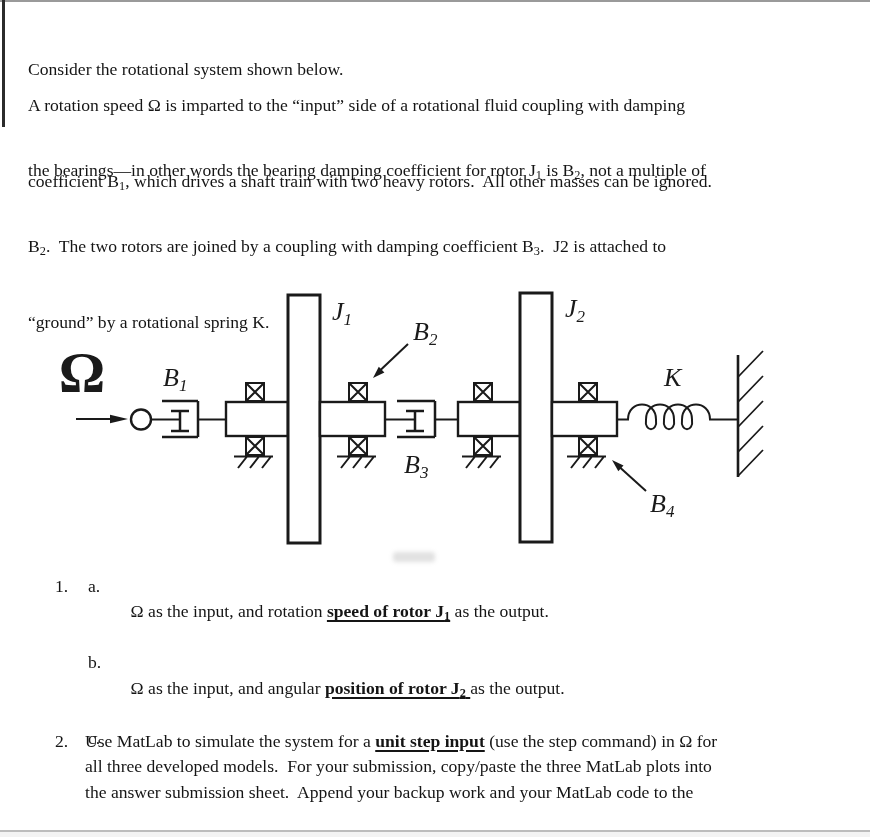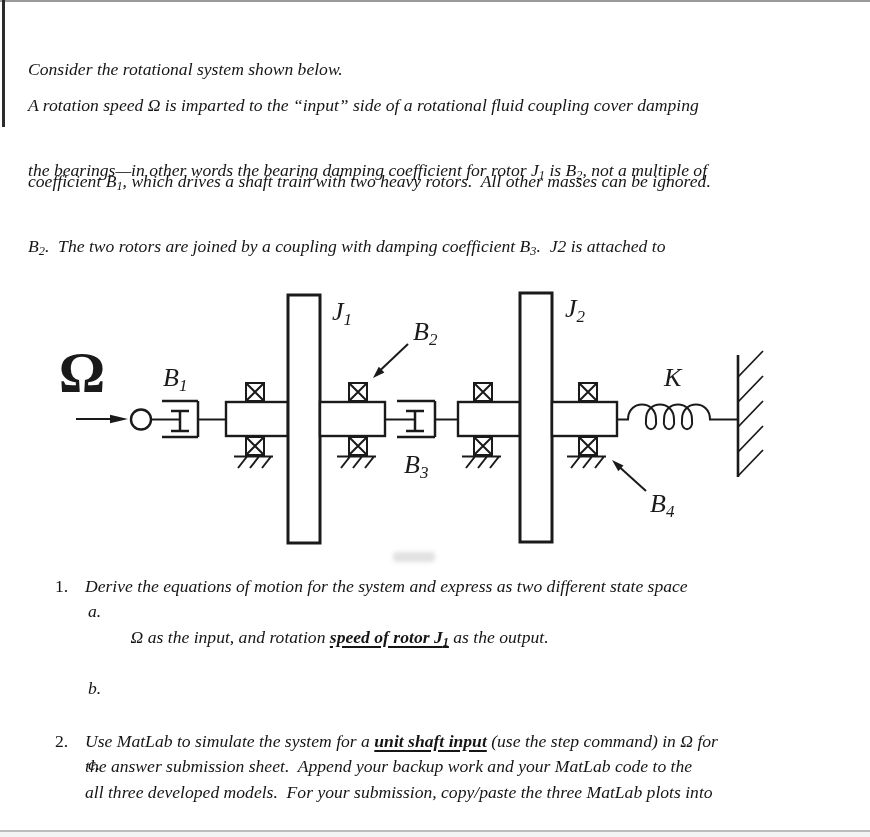--- a/index.html
+++ b/index.html
@@ -4,21 +4,21 @@
 <style>
   :root{ --ink:#1a1a1a; }
   html,body{margin:0;padding:0;}
   body{
     width:870px;height:837px;position:relative;background:#ffffff;overflow:hidden;
     font-family:"Liberation Serif","DejaVu Serif",serif;
     font-size:17.6px;line-height:25.4px;color:#151515;
   }
   .abs{position:absolute;}
   .para{white-space:pre;}
-  .line{white-space:pre;font-style:italic;}
+  .line{white-space:pre;}
   .b{font-weight:700;text-align:center;}
   .u{text-decoration:underline;text-decoration-thickness:1.7px;text-underline-offset:3px;}
   sub{font-size:70%;vertical-align:-0.22em;line-height:0;}
   .num{position:absolute;}
   .subline{position:relative;padding-left:28px;}
   .sublabel{position:absolute;left:3px;top:0;}
   
   .edge-top{left:0;top:0;width:870px;height:1.5px;background:#9a9a9a;}
   .edge-left{left:2px;top:0;width:2.5px;height:127px;background:#2b2b2b;}
   .edge-bottom-line{left:0;top:830px;width:870px;height:1.5px;background:#bcbcbc;}
@@ -37,27 +37,28 @@
 <div class="abs edge-left"></div>
 <div class="abs edge-bottom-line"></div>
 <div class="abs edge-bottom-strip"></div>
 <div class="abs faint-smudge"></div>
 
 <div class="abs para" style="left:28px;top:6px;">
   <div class="line"><span>Consider the rotational system shown below.</span></div>
 </div>
 
 <div class="abs para" style="left:28px;top:42px;">
-  <div class="line"><span>A rotation speed Ω is imparted to the “input” side of a rotational fluid coupling cover damping</span></div>
+  <div class="line"><span>A rotation speed Ω is imparted to the “input” side of a rotational fluid coupling with damping</span></div>
   <div class="line"><span>coefficient B</span><sub>1</sub><span>, which drives a shaft train with two heavy rotors.&nbsp; All other masses can be ignored.</span></div>
 </div>
 
 <div class="abs para" style="left:28px;top:107px;">
   <div class="line"><span>the bearings—in other words the bearing damping coefficient for rotor J</span><sub>1</sub><span> is B</span><sub>2</sub><span>, not a multiple of</span></div>
   <div class="line"><span>B</span><sub>2</sub><span>.&nbsp; The two rotors are joined by a coupling with damping coefficient B</span><sub>3</sub><span>.&nbsp; J2 is attached to</span></div>
+  <div class="line"><span>“ground” by a rotational spring K.</span></div>
 </div>
 
 <svg id="diagram" class="abs" viewBox="0 0 800 280" xmlns="http://www.w3.org/2000/svg">
   <g stroke="currentColor" fill="none" stroke-width="2">
 
     <g>
       <line x1="46" y1="139" x2="83" y2="139"></line>
       <polygon points="98,139 80,134.7 80,143.3" fill="currentColor" stroke="none"></polygon>
     </g>
 
@@ -152,30 +153,29 @@
   <text class="lbl" x="302" y="40"><tspan>J</tspan><tspan class="sublbl" dy="5">1</tspan></text>
   <text class="lbl" x="383" y="60"><tspan>B</tspan><tspan class="sublbl" dy="5">2</tspan></text>
   <text class="lbl" x="374" y="193"><tspan>B</tspan><tspan class="sublbl" dy="5">3</tspan></text>
   <text class="lbl" x="535" y="37"><tspan>J</tspan><tspan class="sublbl" dy="5">2</tspan></text>
   <text class="lbl" x="634" y="106"><tspan>K</tspan></text>
   <text class="lbl" x="620" y="232"><tspan>B</tspan><tspan class="sublbl" dy="5">4</tspan></text>
 </svg>
 
 <div class="abs num" style="left:55px;top:574px;">1.</div>
 <div class="abs" style="left:85px;top:574px;">
-  <div class="line"><span>Derive the equations of motion for the system and express as two different state space</span></div>
   <div class="line subline">
     <span class="sublabel">a.</span><span><span>Ω as the input, and rotation </span><span class="u"><span class="b">speed of rotor J</span><sub class="b">1</sub></span><span> as the output.</span></span>
   </div>
   <div class="line subline">
-    <span class="sublabel">b.</span>
+    <span class="sublabel">b.</span><span><span>Ω as the input, and angular </span><span class="u"><span class="b">position of rotor J</span><sub class="b">2</sub><span class="b">&nbsp;</span></span><span>as the output.</span></span>
   </div>
   <div class="line subline">
     <span class="sublabel">c.</span>
   </div>
 </div>
 
 <div class="abs num" style="left:55px;top:729px;">2.</div>
 <div class="abs" style="left:85px;top:729px;">
-  <div class="line"><span>Use MatLab to simulate the system for a </span><span class="u"><span class="b">unit shaft input</span></span><span> (use the step command) in Ω for</span></div>
+  <div class="line"><span>Use MatLab to simulate the system for a </span><span class="u"><span class="b">unit step input</span></span><span> (use the step command) in Ω for</span></div>
+  <div class="line"><span>all three developed models.&nbsp; For your submission, copy/paste the three MatLab plots into</span></div>
   <div class="line"><span>the answer submission sheet.&nbsp; Append your backup work and your MatLab code to the</span></div>
-  <div class="line"><span>all three developed models.&nbsp; For your submission, copy/paste the three MatLab plots into</span></div>
 </div>
 
 </body></html>

